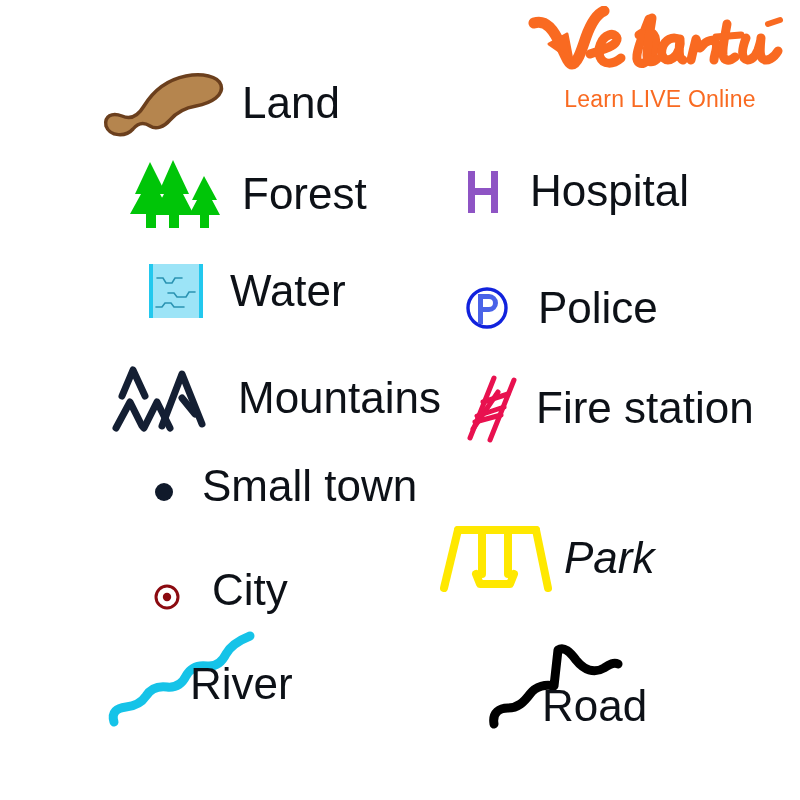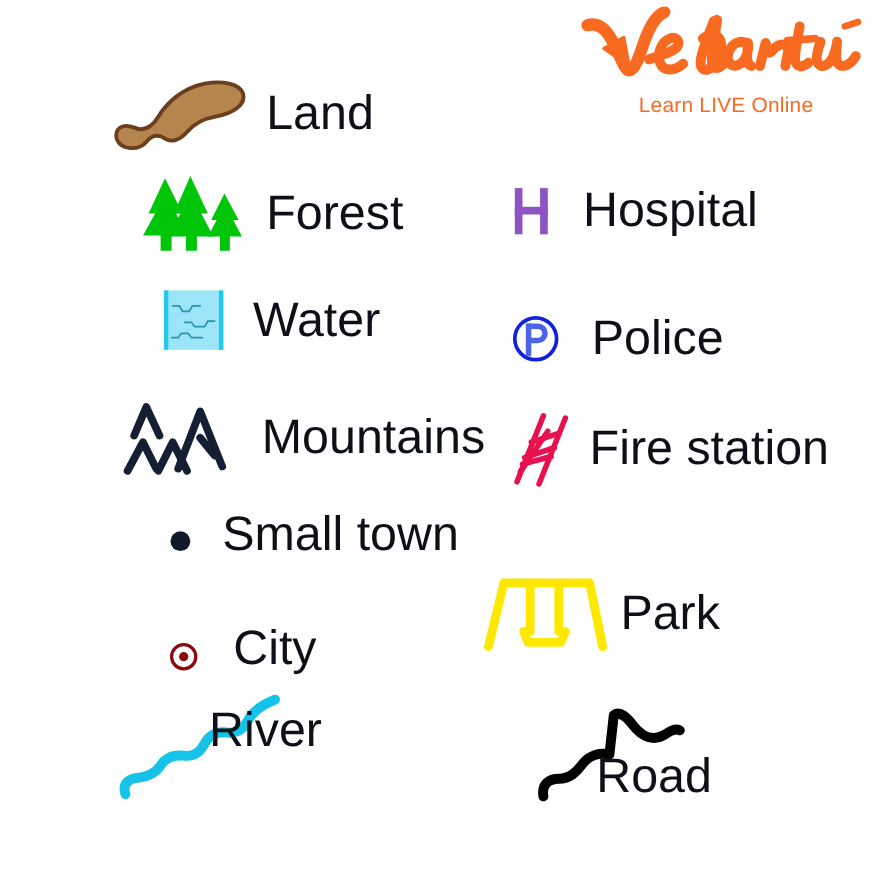--- a/index.html
+++ b/index.html
@@ -27,21 +27,21 @@
   }
   #brand-wordmark {
     display: block;
     width: 264px;
     height: 78px;
   }
   #brand-tagline {
     display: block;
     margin-top: 2px;
     font-family: "Liberation Sans", sans-serif;
-    font-size: 19px;
+    font-size: 23px;
     font-weight: 400;
     letter-spacing: 0.2px;
     color: #f96a21;
     white-space: nowrap;
   }
 
   
   .row {
     position: absolute;
     display: flex;
@@ -68,31 +68,31 @@
   #row-water     { left: 146px; top: 262px; }
   #row-mountains { left: 100px; top: 362px; }
   #row-smalltown { left: 152px; top: 462px; }
   #row-city      { left: 152px; top: 552px; margin-top: 11px; }
   #row-river     { left: 104px; top: 618px; }
 
   
   #row-hospital  { left: 462px; top: 165px; }
   #row-police    { left: 462px; top: 282px; }
   #row-fire      { left: 462px; top: 372px; }
-  #row-park      { left: 436px; top: 516px; }
+  #row-park      { left: 436px; top: 516px; font-style: italic; }
   #row-road      { left: 484px; top: 636px; }
 
   
   #row-land      .label { margin-left: 14px; }
   #row-forest    .label { margin-left: 14px; }
   #row-water     .label { margin-left: 22px; }
   #row-mountains .label { margin-left: 16px; }
   #row-smalltown .label { margin-left: 26px; }
   #row-city      .label { margin-left: 30px; }
-  #row-river     .label { margin-left: -74px; margin-top: 24px; }
+  #row-river     .label { margin-left: -74px; margin-top: 44px; }
   #row-hospital  .label { margin-left: 26px; text-align: right; }
   #row-police    .label { margin-left: 26px; }
   #row-fire      .label { margin-left: 12px; }
   #row-park      .label { margin-left: 6px;  margin-top: 2px; }
   #row-road      .label { margin-left: -92px; margin-top: 48px; }
 
   #row-river, #row-road { align-items: flex-start; }
 </style>
 </head>
 <body>

